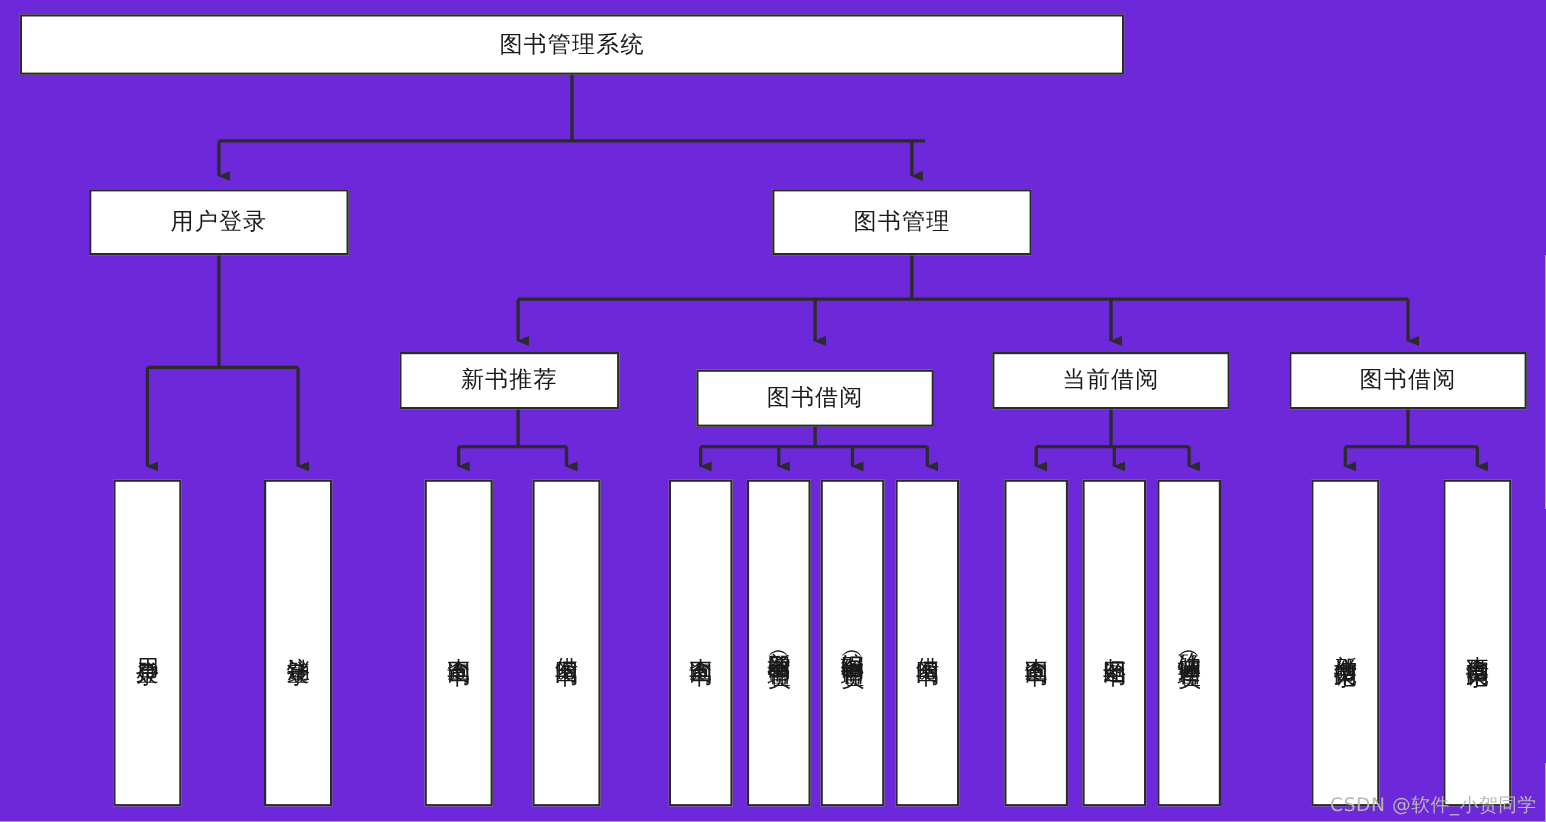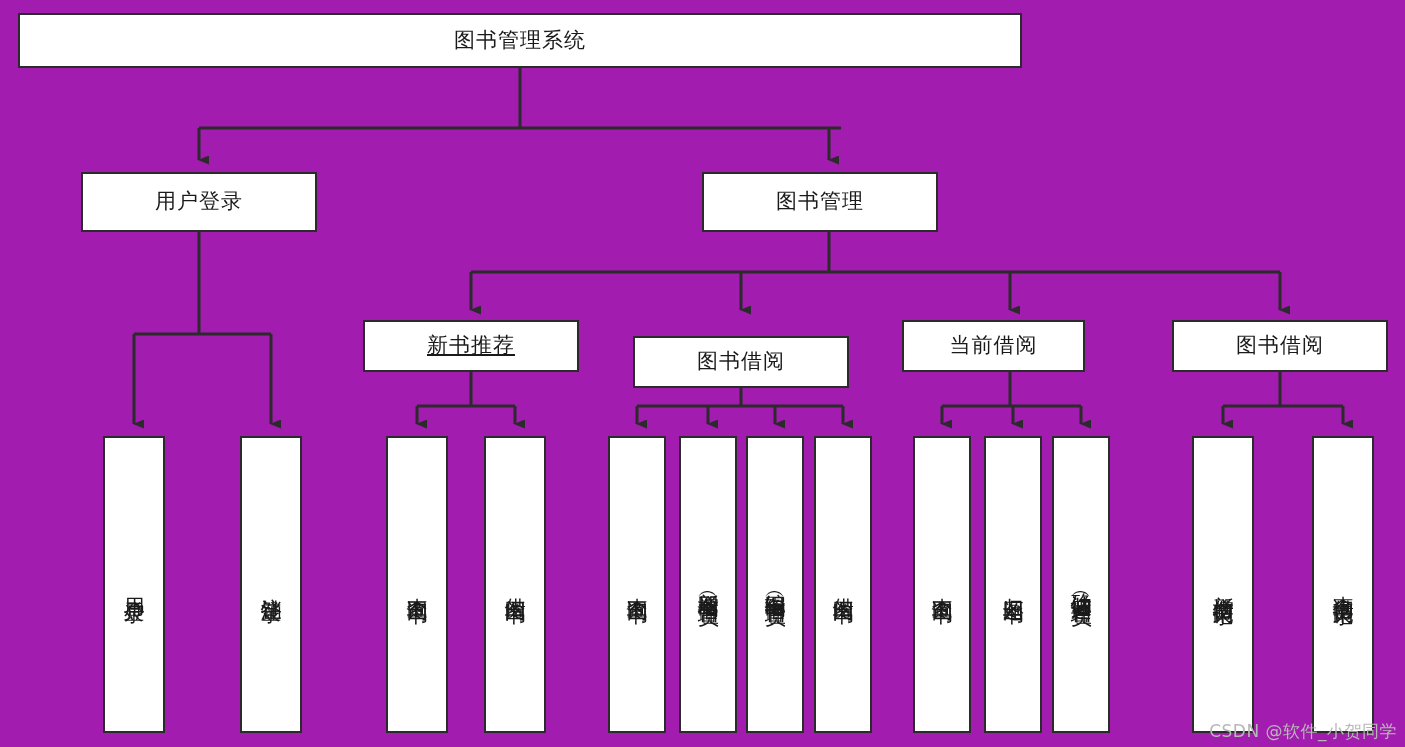--- a/index.html
+++ b/index.html
@@ -64,21 +64,21 @@
     color: #b7b7b7;
     letter-spacing: 0.5px;
     white-space: nowrap;
     user-select: none;
     margin-left: 40px;
   }
 </style>
 </head>
 <body>
 
-<div id="diagram-root" style="background: #a21caf;">
+<div id="diagram-root" style="background: #6d28d9;">
 
   <svg id="edge-layer" viewBox="0 0 1405 747" xmlns="http://www.w3.org/2000/svg">
     <defs>
       <marker id="arrowhead" markerWidth="9" markerHeight="11" refX="4.5" refY="10" orient="auto" markerUnits="userSpaceOnUse">
         <polygon points="0,0 9,0 4.5,11" fill="#2b2b2b"></polygon>
       </marker>
     </defs>
 
     <g stroke="#2b2b2b" stroke-width="3" fill="none" stroke-linecap="butt">
 
@@ -128,27 +128,27 @@
     <span>图书管理系统</span>
   </div>
 
   <div class="node node-h" style="left: 81px; top: 172px; width: 236px; height: 60px; border-color: rgb(43, 43, 43); background: rgb(255, 255, 255); color: rgb(26, 26, 26);">
     <span>用户登录</span>
   </div>
   <div class="node node-h" style="left: 702px; top: 172px; width: 236px; height: 60px; border-color: rgb(43, 43, 43); background: rgb(255, 255, 255); color: rgb(26, 26, 26);">
     <span>图书管理</span>
   </div>
 
-  <div class="node node-h" style="left: 363px; top: 320px; width: 216px; height: 52px; border-color: rgb(43, 43, 43); background: rgb(255, 255, 255); color: rgb(26, 26, 26); text-decoration: underline;">
+  <div class="node node-h" style="left: 363px; top: 320px; width: 200px; height: 52px; border-color: rgb(43, 43, 43); background: rgb(255, 255, 255); color: rgb(26, 26, 26);">
     <span>新书推荐</span>
   </div>
   <div class="node node-h" style="left: 633px; top: 336px; width: 216px; height: 52px; border-color: rgb(43, 43, 43); background: rgb(255, 255, 255); color: rgb(26, 26, 26);">
     <span>图书借阅</span>
   </div>
-  <div class="node node-h" style="left: 902px; top: 320px; width: 183px; height: 52px; border-color: rgb(43, 43, 43); background: rgb(255, 255, 255); color: rgb(26, 26, 26);">
+  <div class="node node-h" style="left: 902px; top: 320px; width: 216px; height: 52px; border-color: rgb(43, 43, 43); background: rgb(255, 255, 255); color: rgb(26, 26, 26);">
     <span>当前借阅</span>
   </div>
   <div class="node node-h" style="left: 1172px; top: 320px; width: 216px; height: 52px; border-color: rgb(43, 43, 43); background: rgb(255, 255, 255); color: rgb(26, 26, 26);">
     <span>图书借阅</span>
   </div>
 
   <div class="node node-v" style="left: 103px; top: 436px; width: 62px; height: 297px; border-color: rgb(43, 43, 43); background: rgb(255, 255, 255); color: rgb(26, 26, 26);">
     <span>用户登录</span>
   </div>
   <div class="node node-v" style="left: 240px; top: 436px; width: 62px; height: 297px; border-color: rgb(43, 43, 43); background: rgb(255, 255, 255); color: rgb(26, 26, 26);">

